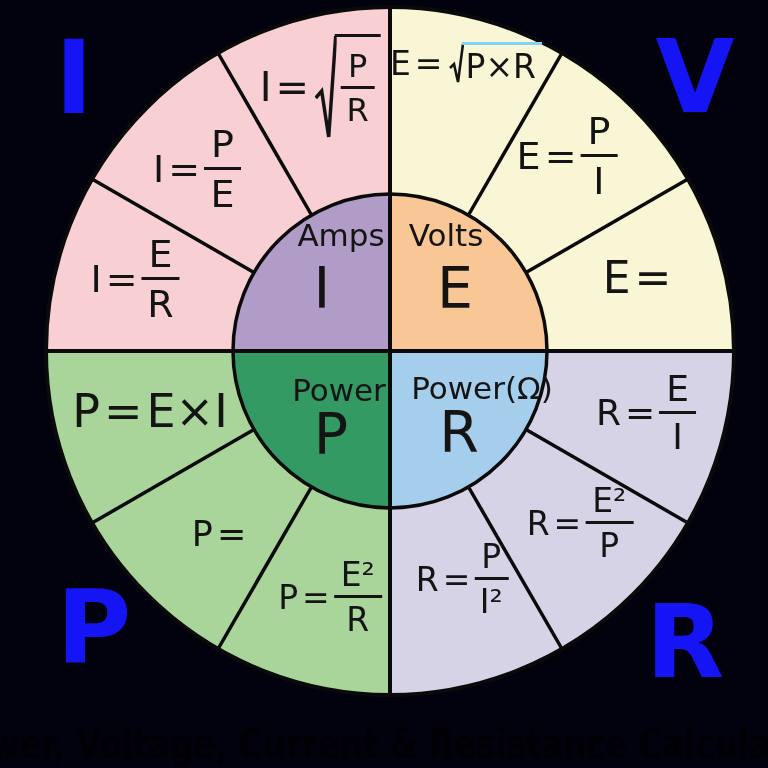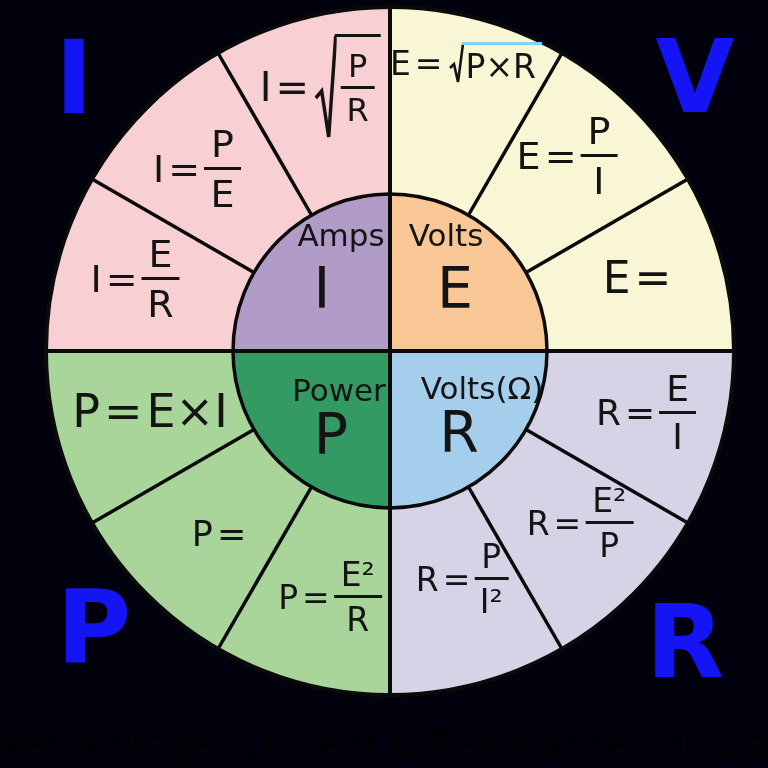--- a/index.html
+++ b/index.html
@@ -198,21 +198,21 @@
 
   <div class="hub-label" style="left:341px; top:235px;">Amps</div>
   <div class="hub-symbol" style="left:322px; top:288px;">I</div>
 
   <div class="hub-label" style="left:446px; top:235px;">Volts</div>
   <div class="hub-symbol" style="left:455px; top:288px;">E</div>
 
   <div class="hub-label" style="left:339px; top:390px;">Power</div>
   <div class="hub-symbol" style="left:331px; top:434px;">P</div>
 
-  <div class="hub-label" style="left:482px; top:388px;">Volts(Ω)</div>
+  <div class="hub-label" style="left:482px; top:388px;">Power(Ω)</div>
   <div class="hub-symbol" style="left:459px; top:432px;">R</div>
 
   <div class="corner" style="left:74px;  top:78px;">I</div>
   <div class="corner" style="left:695px; top:77px;">V</div>
   <div class="corner" style="left:94px;  top:628px;">P</div>
   <div class="corner" style="left:685px; top:642px;">R</div>
 
   <div class="title">Power, Voltage, Current &amp; Resistance Calculator</div>
 
 </div>

